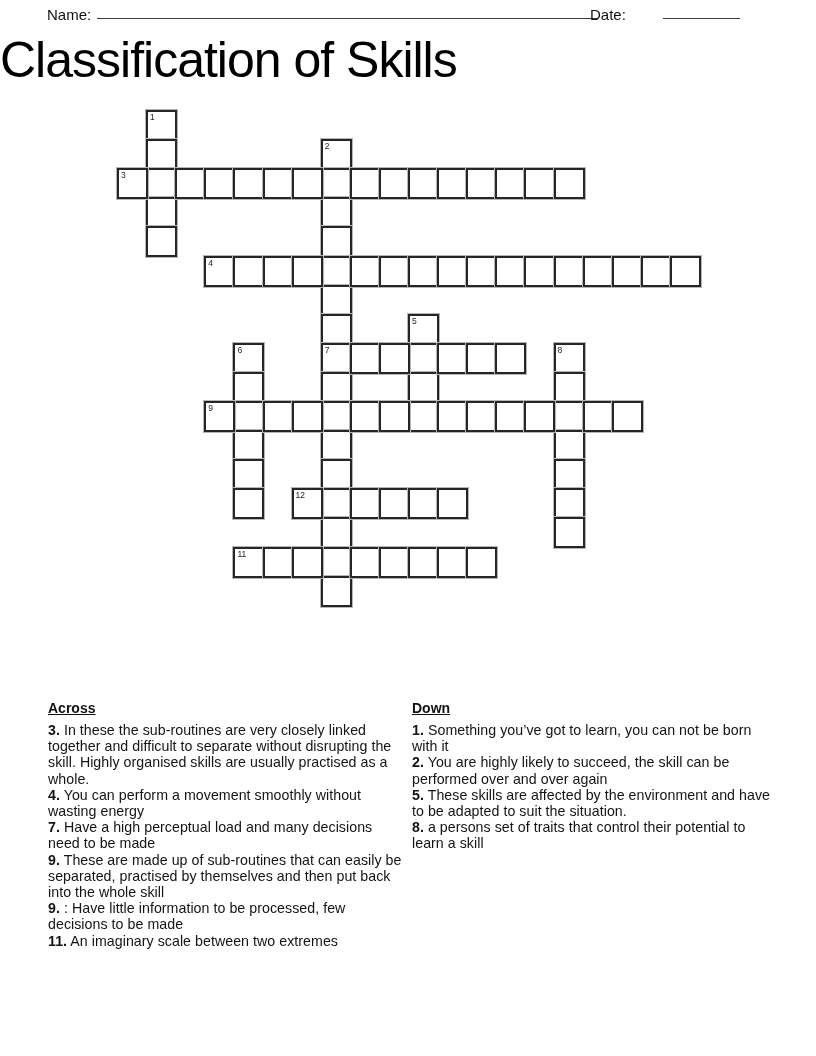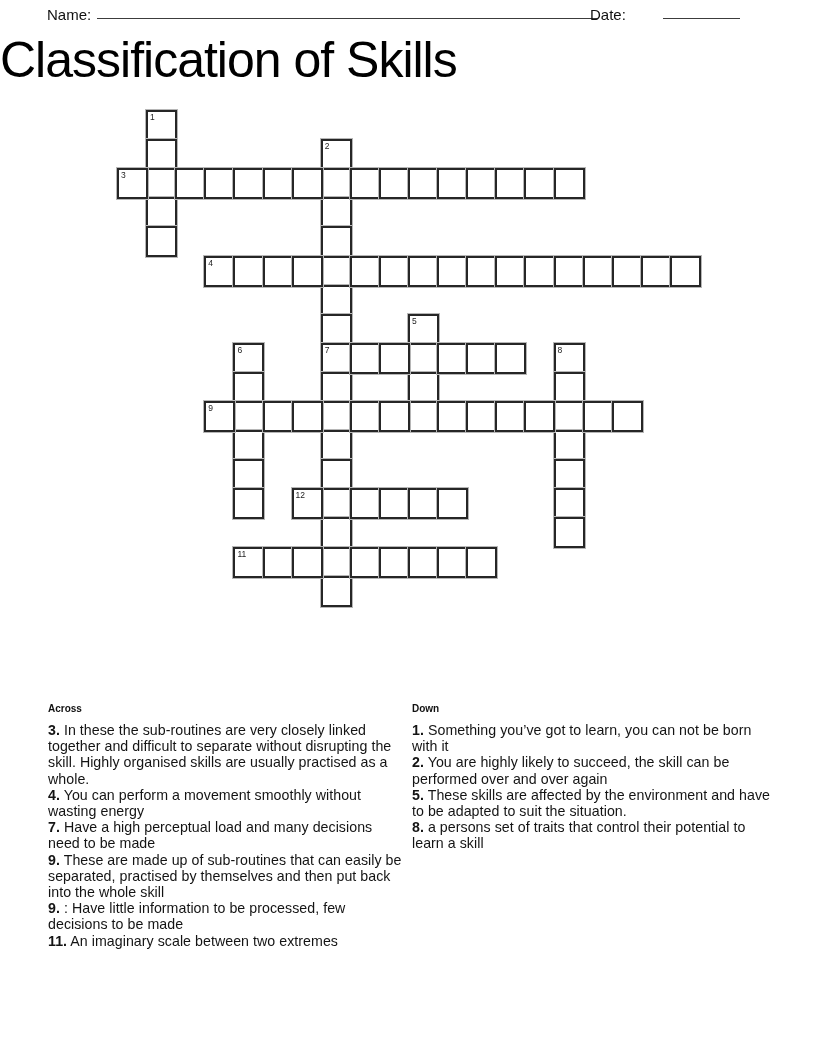--- a/index.html
+++ b/index.html
@@ -29,21 +29,21 @@
   }
   .cellnum {
     position:absolute; top:0px; left:2px;
     font-size:8.5px; line-height:10px; color:#222; font-weight:400;
   }
   
   .clue-col { position:absolute; top:700px; }
   .clues-across { left:48px;  width:354px; }
   .clues-down   { left:412px; width:360px; }
   .clue-heading {
-    font-size:10px; font-weight:bold; 
+    font-size:14px; font-weight:bold; text-decoration:underline;
     line-height:17px; margin:0 0 5px 0; color:#111;
   }
   .clue { font-size:14.2px; line-height:16.2px; color:#141414; letter-spacing:0.05px; }
   .clue b { font-weight:bold; }
 </style>
 </head>
 <body>
 
 <div class="page">
 

